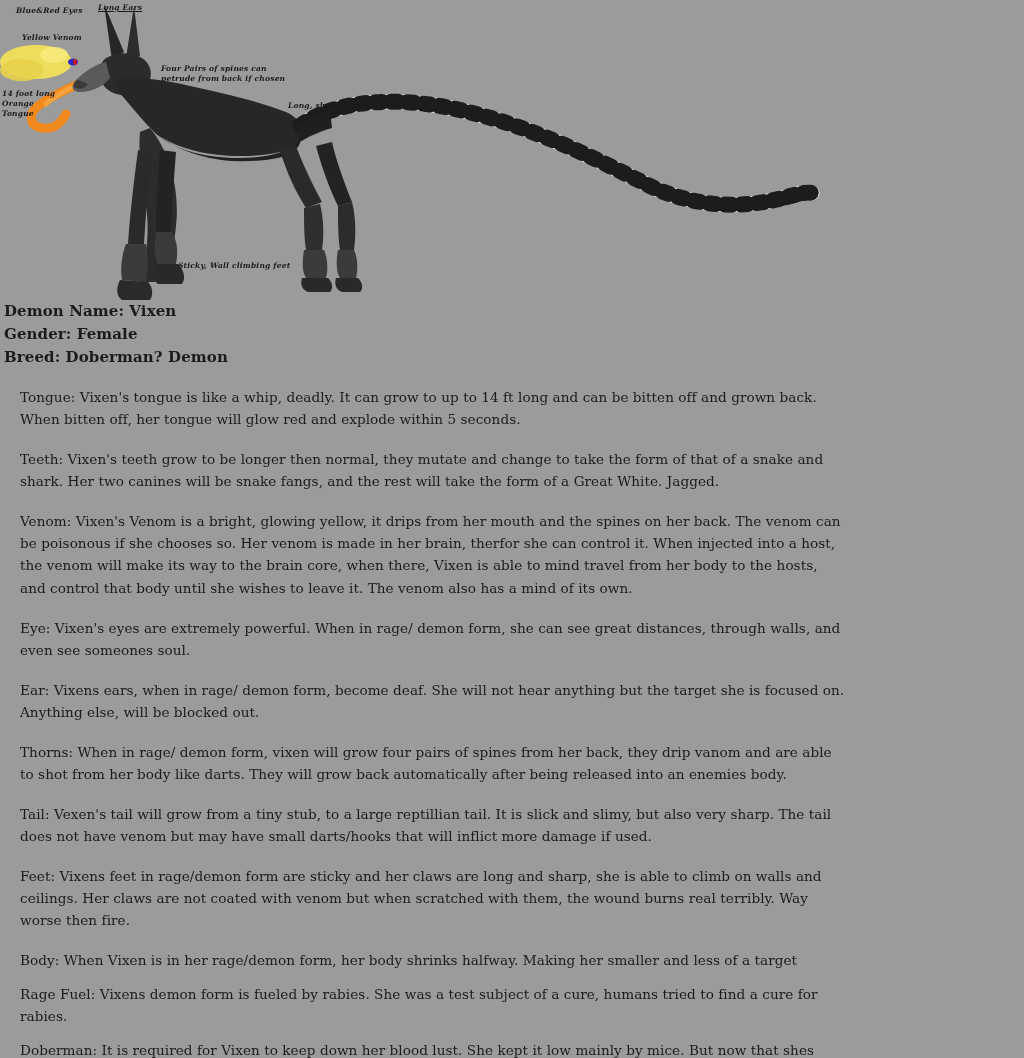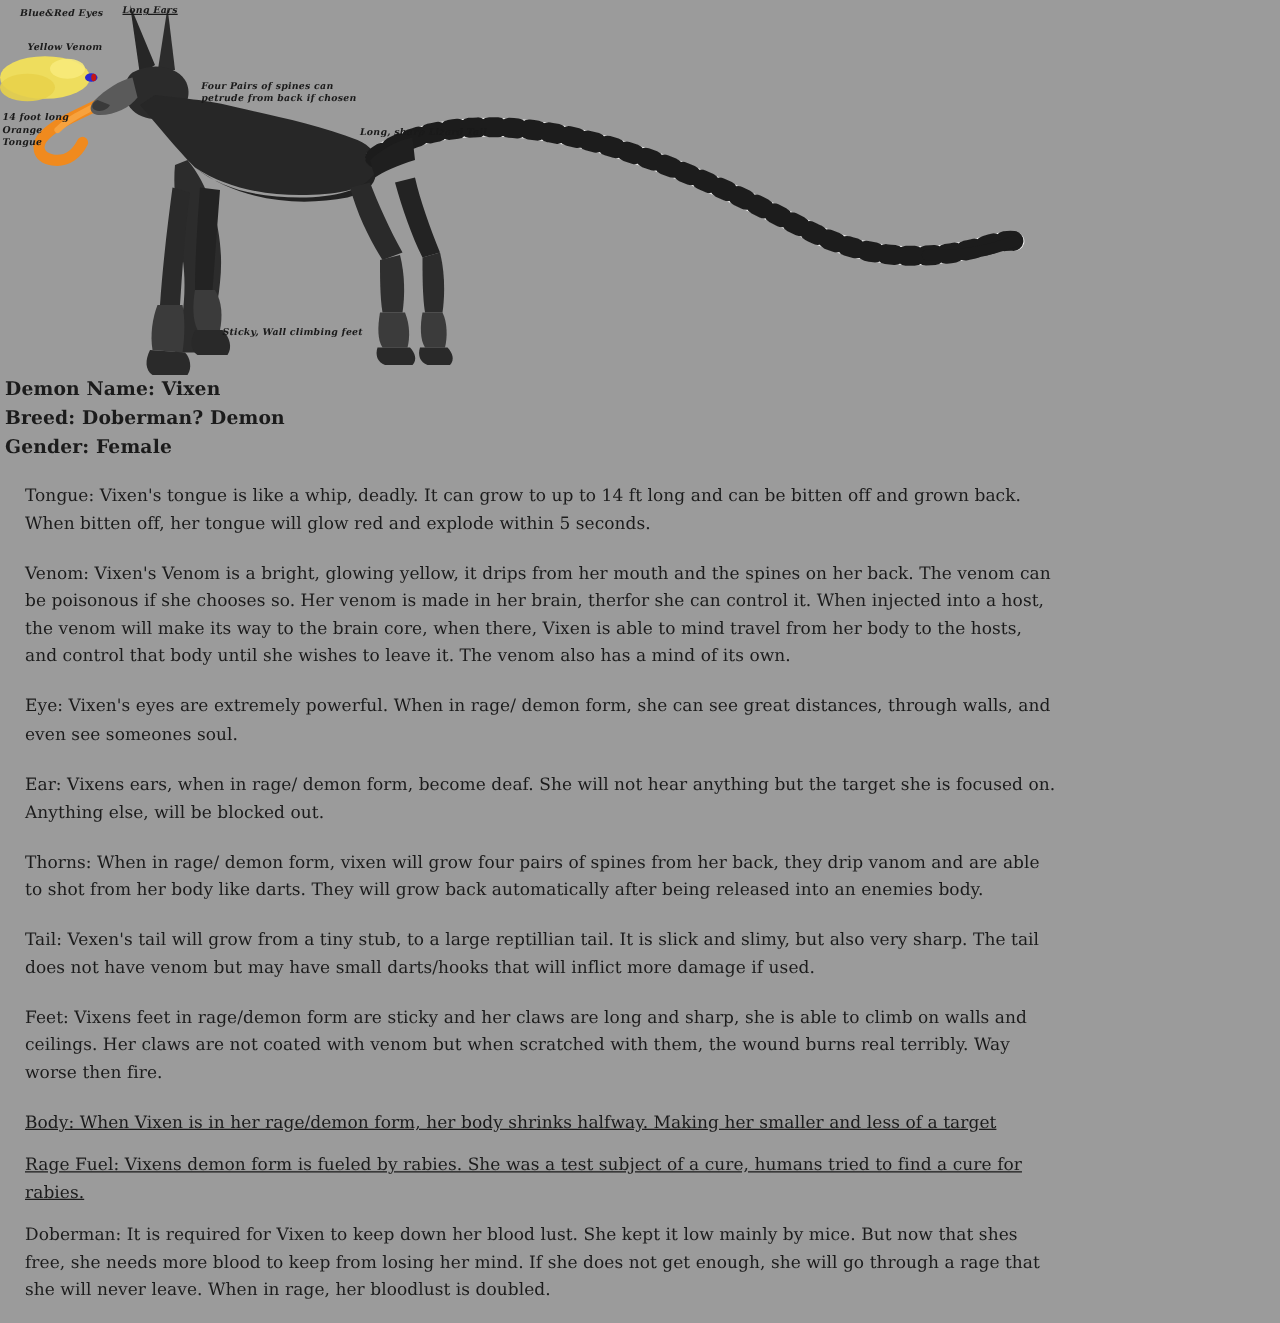--- a/index.html
+++ b/index.html
@@ -69,21 +69,20 @@
   .para {
     font-family: "DejaVu Serif", serif;
     font-size: 13.6px;
     color: #1b1b1b;
     line-height: 1.62;
     margin: 0 0 18px 0;
     letter-spacing: 0.05px;
   }
   .para.tight {
     margin-bottom: 12px;
-    text-decoration: underline;
   }
 </style>
 </head>
 <body>
 
 <div class="page">
 
   <div class="art">
     <svg width="1024" height="305" viewBox="0 0 1024 305" xmlns="http://www.w3.org/2000/svg">
 
@@ -177,26 +176,27 @@
     <div class="annot" style="left:161px; top:64px;">Four Pairs of spines can
 petrude from back if chosen</div>
     <div class="annot" style="left:288px; top:65px;margin-top:36px;">Long, sharp Lizard Tail</div>
     <div class="annot" style="left:178px; top:261px;text-align:right;">Sticky, Wall climbing feet</div>
   </div>
 
   <div class="textblock">
 
     <div class="header-lines">
       <div class="hline">Demon Name: Vixen</div>
+      <div class="hline">Gender: Female</div>
       <div class="hline">Breed: Doberman? Demon</div>
-      <div class="hline">Gender: Female</div>
     </div>
 
     <div class="paras">
       <p class="para">Tongue: Vixen's tongue is like a whip, deadly. It can grow to up to 14 ft long and can be bitten off and grown back. When bitten off, her tongue will glow red and explode within 5 seconds.</p>
+      <p class="para">Teeth: Vixen's teeth grow to be longer then normal, they mutate and change to take the form of that of a snake and shark. Her two canines will be snake fangs, and the rest will take the form of a Great White. Jagged.</p>
       <p class="para">Venom: Vixen's Venom is a bright, glowing yellow, it drips from her mouth and the spines on her back. The venom can be poisonous if she chooses so. Her venom is made in her brain, therfor she can control it. When injected into a host, the venom will make its way to the brain core, when there, Vixen is able to mind travel from her body to the hosts, and control that body until she wishes to leave it. The venom also has a mind of its own.</p>
       <p class="para">Eye: Vixen's eyes are extremely powerful. When in rage/ demon form, she can see great distances, through walls, and even see someones soul.</p>
       <p class="para">Ear: Vixens ears, when in rage/ demon form, become deaf. She will not hear anything but the target she is focused on. Anything else, will be blocked out.</p>
       <p class="para">Thorns: When in rage/ demon form, vixen will grow four pairs of spines from her back, they drip vanom and are able to shot from her body like darts. They will grow back automatically after being released into an enemies body.</p>
       <p class="para">Tail: Vexen's tail will grow from a tiny stub, to a large reptillian tail. It is slick and slimy, but also very sharp. The tail does not have venom but may have small darts/hooks that will inflict more damage if used.</p>
       <p class="para">Feet: Vixens feet in rage/demon form are sticky and her claws are long and sharp, she is able to climb on walls and ceilings. Her claws are not coated with venom but when scratched with them, the wound burns real terribly. Way worse then fire.</p>
       <p class="para tight">Body: When Vixen is in her rage/demon form, her body shrinks halfway. Making her smaller and less of a target</p>
       <p class="para tight">Rage Fuel: Vixens demon form is fueled by rabies. She was a test subject of a cure, humans tried to find a cure for rabies.</p>
       <p class="para">Doberman: It is required for Vixen to keep down her blood lust. She kept it low mainly by mice. But now that shes free, she needs more blood to keep from losing her mind. If she does not get enough, she will go through a rage that she will never leave. When in rage, her bloodlust is doubled.</p>
     </div>

